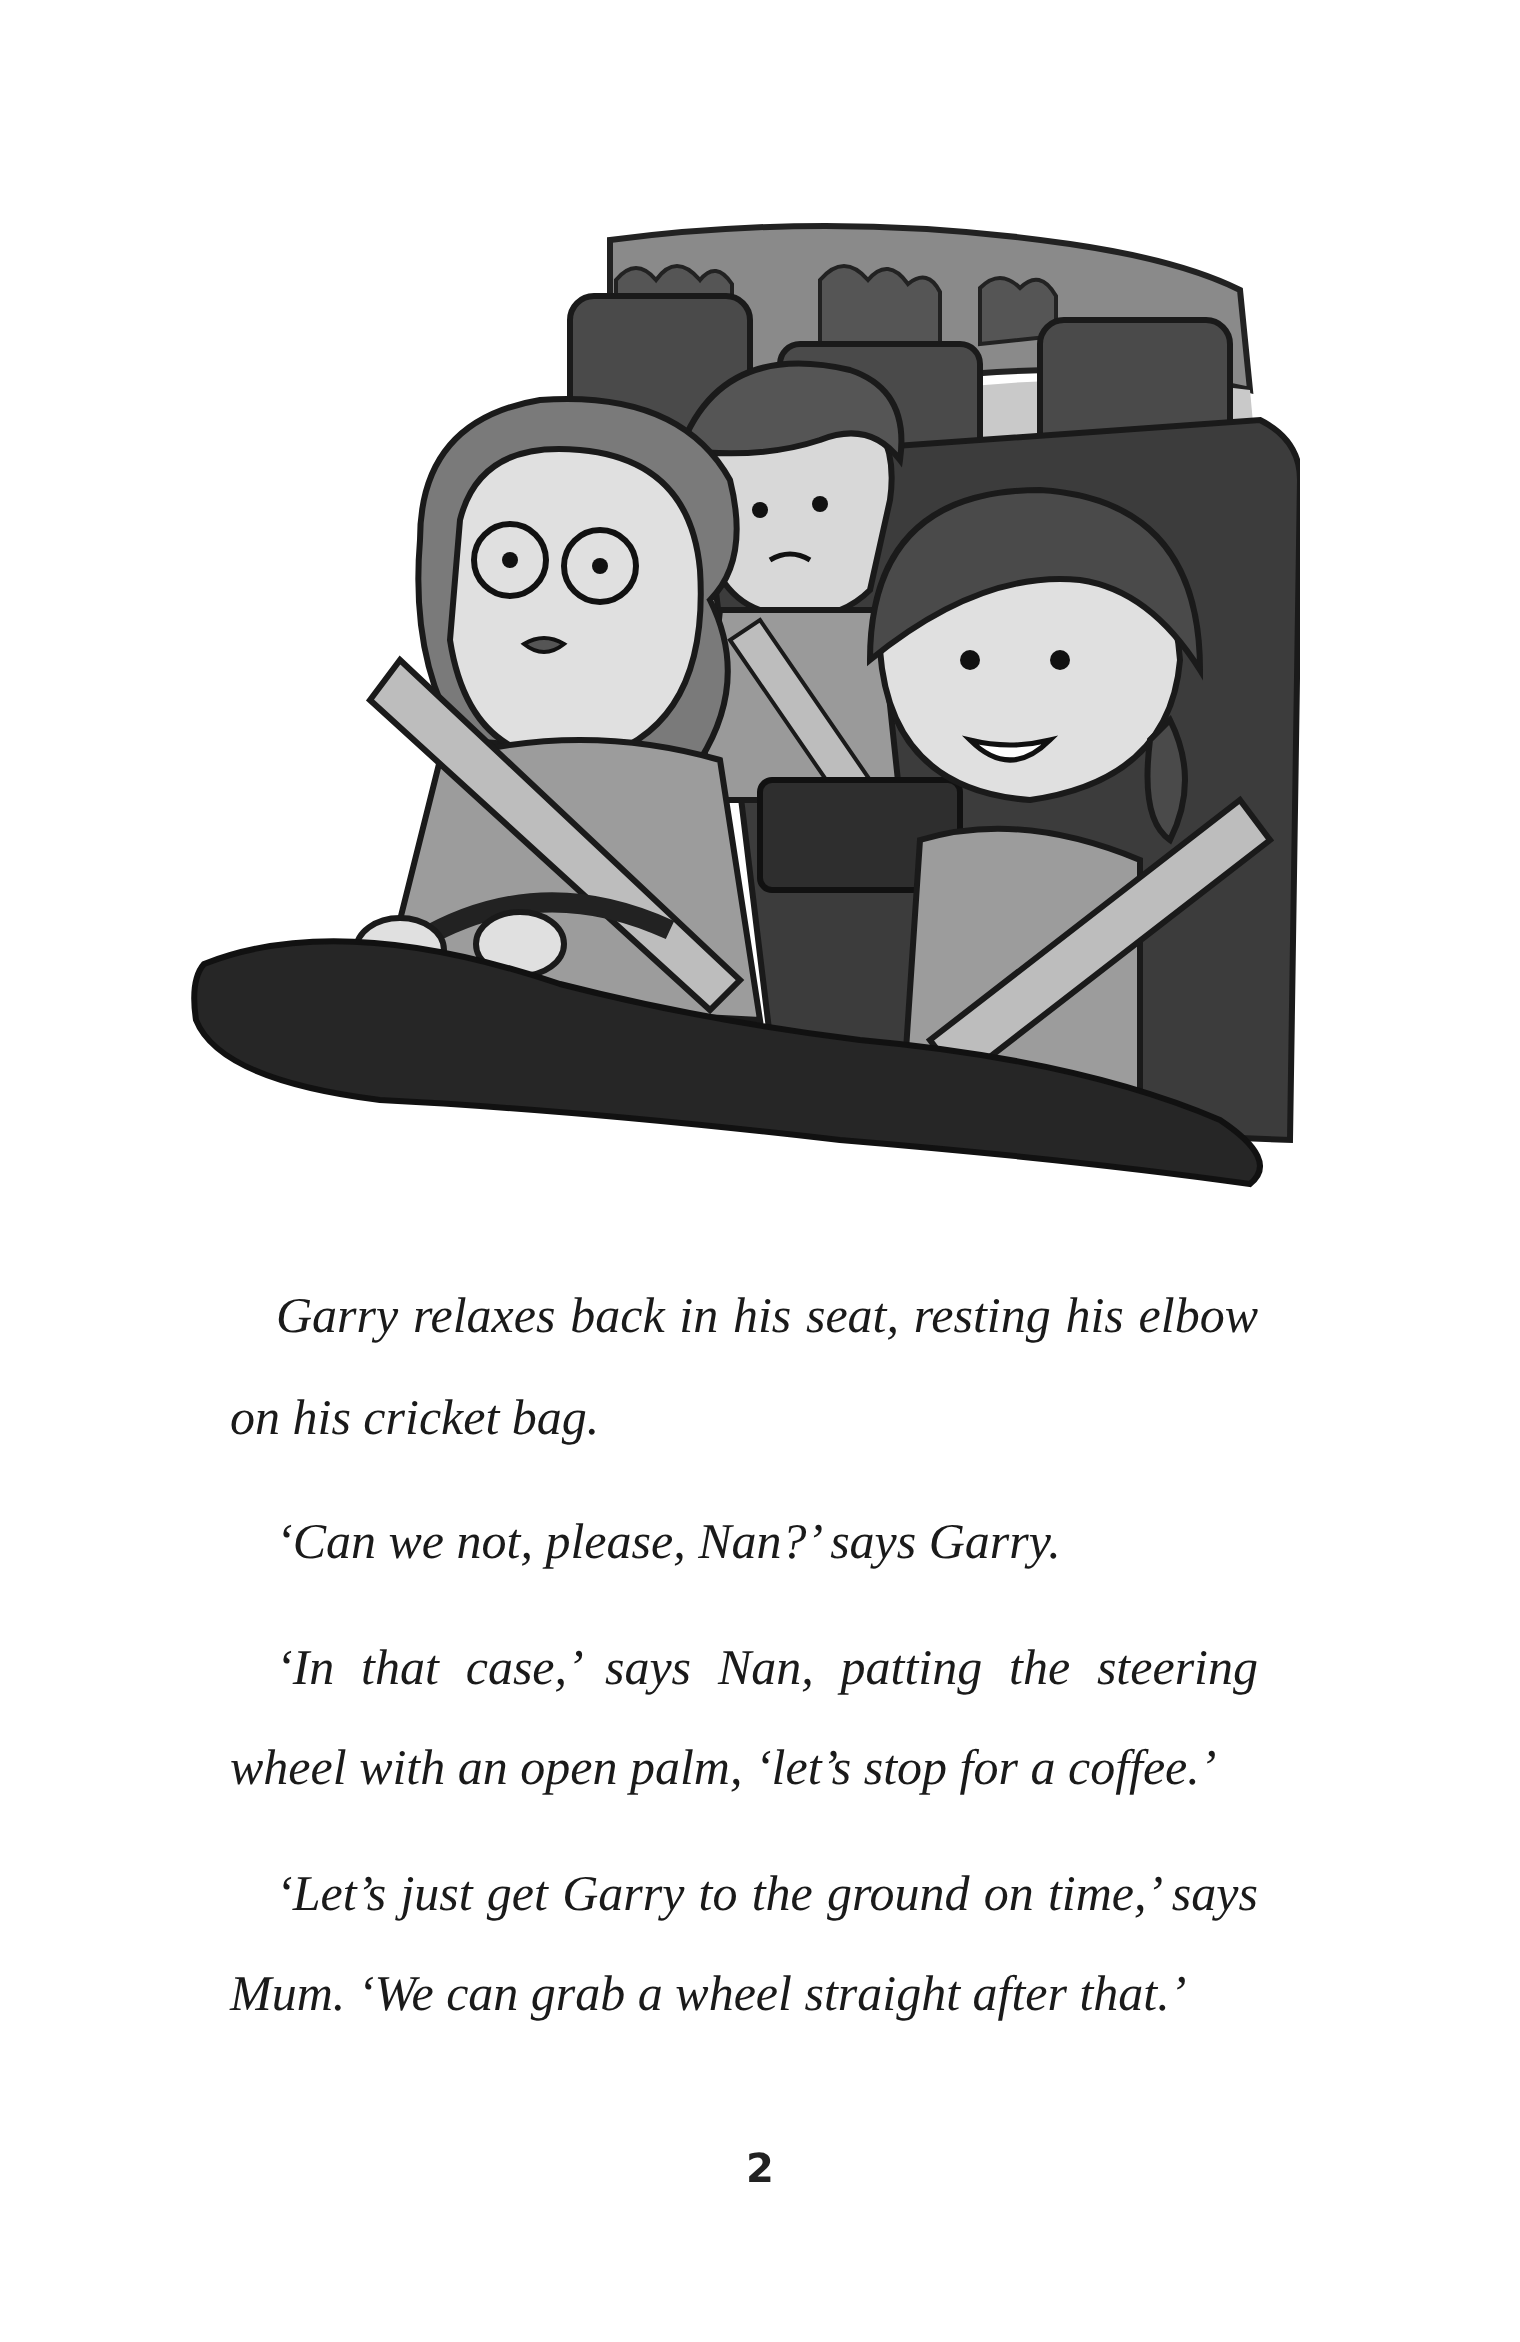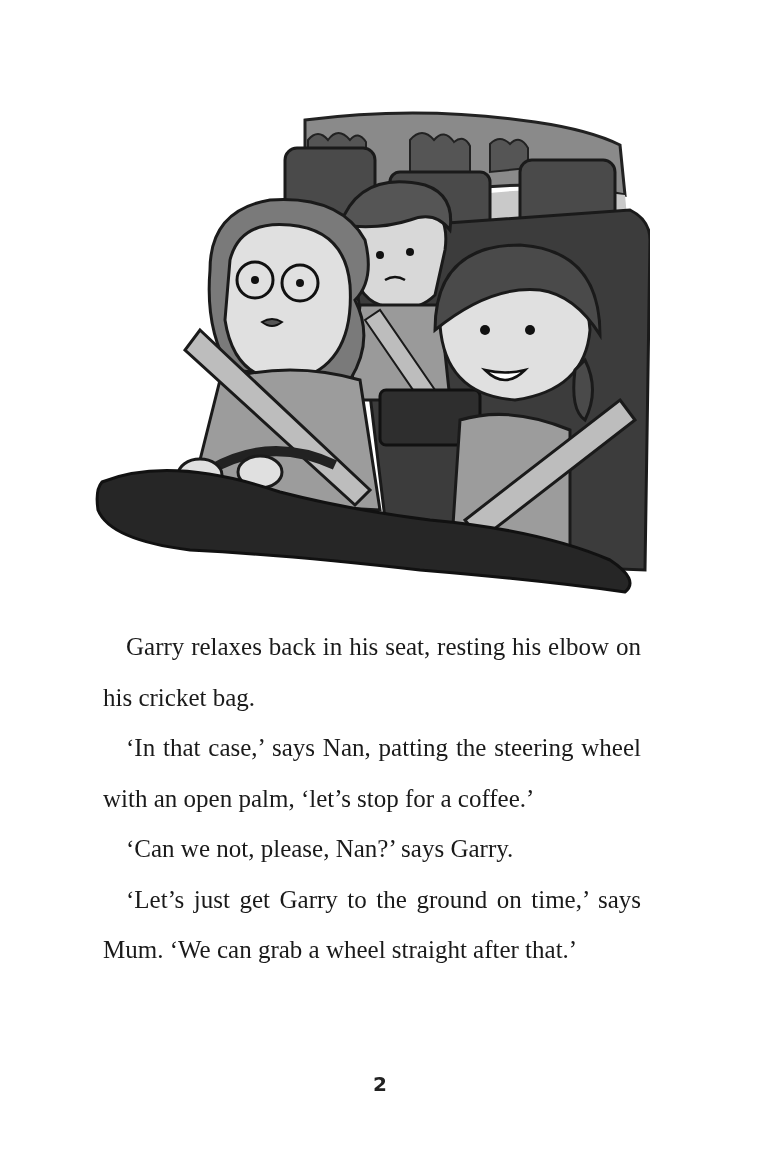--- a/index.html
+++ b/index.html
@@ -4,21 +4,21 @@
   <style>
     html, body { margin: 0; padding: 0; background: #ffffff; }
     body { width: 760px; height: 1171px; position: relative; overflow: hidden; }
     .page { position: absolute; left: 0; top: 0; width: 760px; height: 1171px; background: #fff; }
     .illustration { position: absolute; left: 90px; top: 100px; width: 560px; height: 500px; }
     .text-block {
       position: absolute; left: 103px; top: 622px; width: 538px;
       font-family: "Liberation Serif", "DejaVu Serif", serif;
       font-size: 25px; line-height: 50.5px; color: #1a1a1a;
     }
-    .para { margin: 0; text-align: justify; text-indent: 23px; }
+    .para { margin: 12px; text-align: justify; text-indent: 23px; font-style: italic; }
     .page-number {
       position: absolute; left: 0; width: 760px; top: 1072px; text-align: center;
       font-family: "DejaVu Sans", sans-serif; font-weight: bold; font-size: 20px; color: #222;
     }
   </style>
 </head>
 <body>
 
 <div class="page">
 
@@ -66,19 +66,19 @@
       <circle cx="440" cy="230" r="5" fill="#111"></circle>
     <path d="M395 270 q20 20 40 0 q-20 5 -40 0 Z" fill="#fff" stroke="#111" stroke-width="2.5"></path>
     <path d="M370 320 L360 470 L480 470 L480 330 Q420 305 370 320 Z" fill="#9c9c9c" stroke="#1a1a1a" stroke-width="3"></path>
     <path d="M530 300 L545 320 L390 440 L375 420 Z" fill="#bdbdbd" stroke="#1a1a1a" stroke-width="3"></path>
 
     <path d="M12 382 Q80 355 190 392 Q260 410 340 420 Q450 430 520 460 Q550 480 535 492 Q450 480 330 470 Q200 455 100 450 Q20 440 8 410 Q5 390 12 382 Z" fill="#262626" stroke="#111" stroke-width="3"></path>
   </svg>
 
   <div class="text-block">
     <p class="para">Garry relaxes back in his seat, resting his elbow on his cricket bag.</p>
+    <p class="para">‘Can we not, please, Nan?’ says Garry.</p>
     <p class="para">‘In that case,’ says Nan, patting the steering wheel with an open palm, ‘let’s stop for a coffee.’</p>
-    <p class="para">‘Can we not, please, Nan?’ says Garry.</p>
     <p class="para">‘Let’s just get Garry to the ground on time,’ says Mum. ‘We can grab a wheel straight after that.’</p>
   </div>
 
   <div class="page-number">2</div>
 </div>
 
 </body></html>

